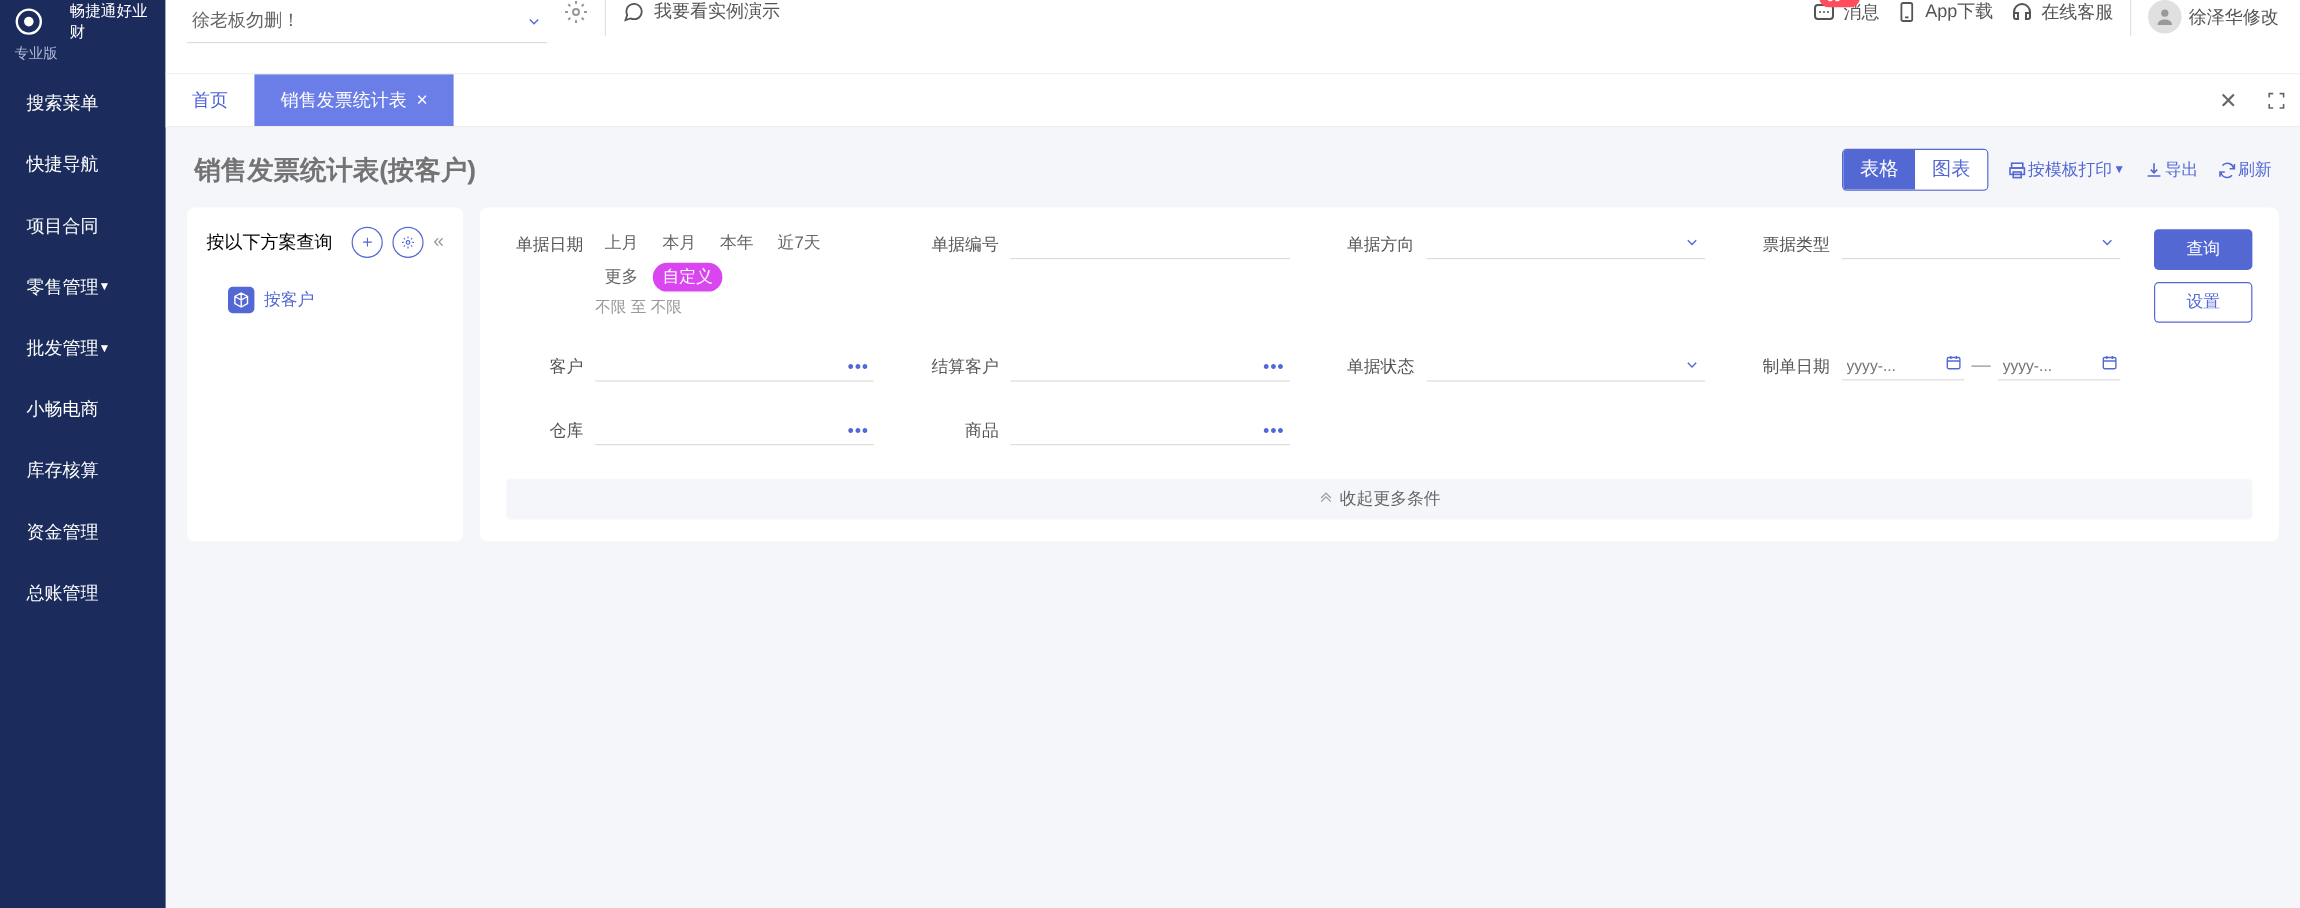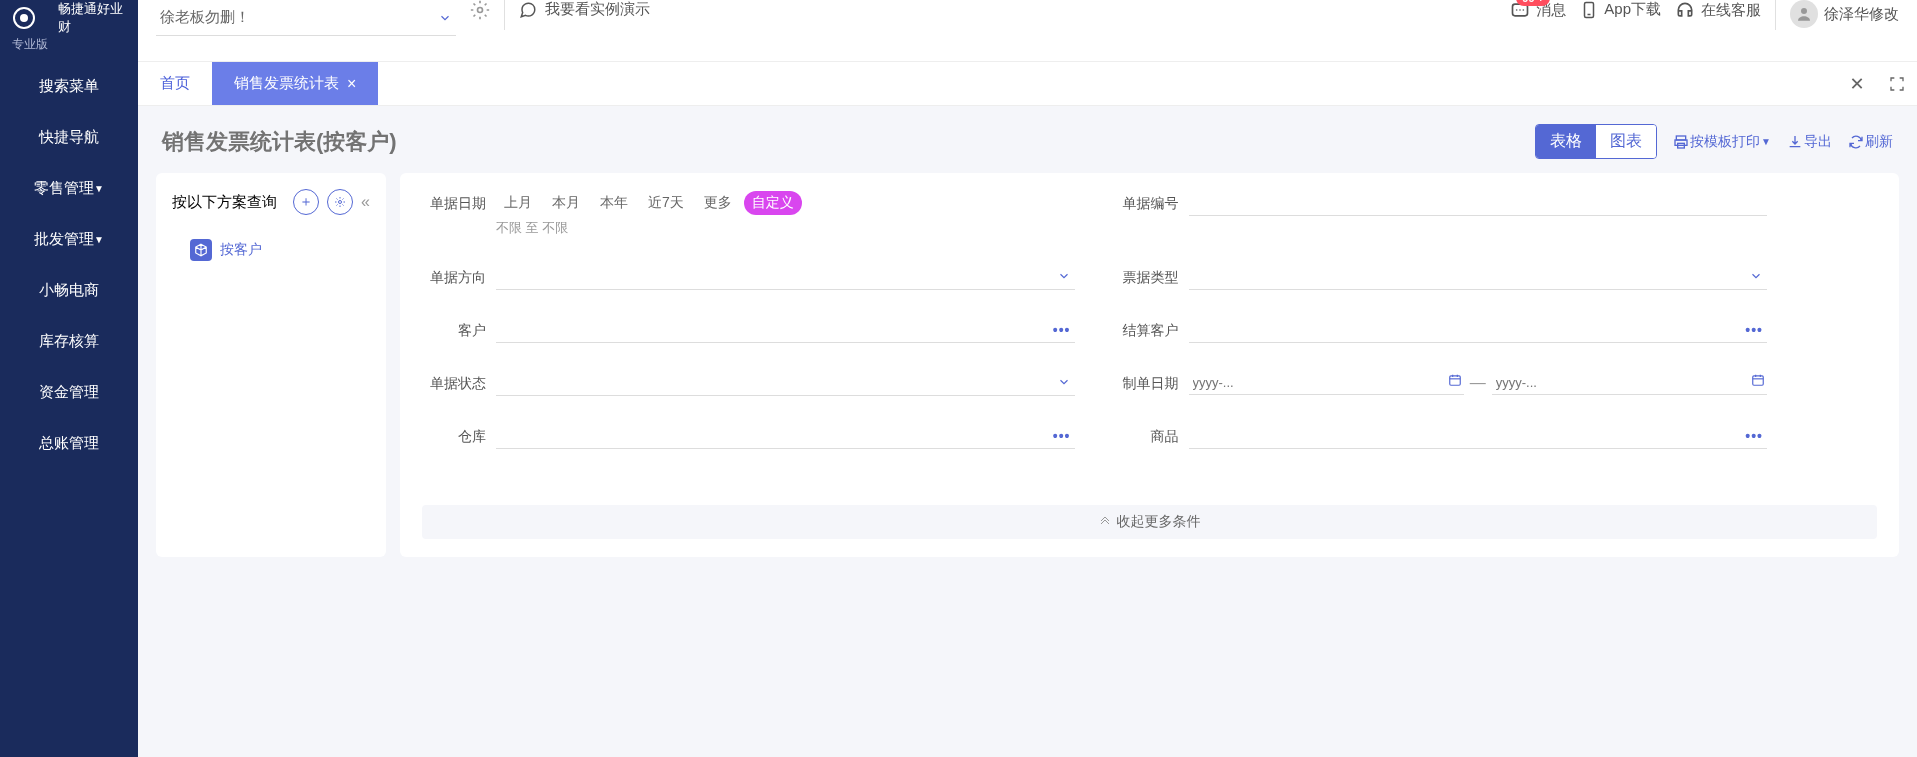--- a/index.html
+++ b/index.html
@@ -3,21 +3,21 @@
 <meta charset="utf-8">
 <style>
 *{margin:0;padding:0;box-sizing:border-box;font-family:-apple-system,BlinkMacSystemFont,"Segoe UI","PingFang SC","Microsoft YaHei",sans-serif}
 body{background:#f5f6fa;height:757px;width:1917px;overflow:hidden}
 .app{display:flex;height:100%}
 .sidebar{width:138px;background:#1a2b5c;color:#fff;display:flex;flex-direction:column}
 .logo-area{padding:0 12px;display:flex;align-items:center;gap:22px}
 .logo-icon{width:24px;height:24px;display:flex;align-items:center;justify-content:center}
 .logo-text{font-size:13px}
 .logo-sub{font-size:12px;padding:0 12px 8px;color:#b0b8d4}
-.nav-item{padding:16px 22px;font-size:15px;cursor:pointer;display:flex;align-items:center;justify-content:center}
+.nav-item{padding:16px 22px;font-size:15px;cursor:pointer;display:flex;align-items:center;justify-content:flex-start}
 .main{flex:1;display:flex;flex-direction:column}
 .topbar{height:62px;background:#fff;display:flex;align-items:flex-start;padding:0 18px;gap:14px;border-bottom:1px solid #eee}
 .search-select{flex:0 0 300px;display:flex;align-items:center;gap:10px;border-bottom:1px solid #ddd;padding:8px 4px;color:#666}
 .search-text{flex:1;font-size:15px}
 .gear-btn{color:#999;cursor:pointer}
 .divider{width:1px;height:30px;background:#e0e0e0}
 .demo-link{display:flex;align-items:center;gap:8px;color:#555;font-size:15px;cursor:pointer}
 .topbar-spacer{flex:1}
 .tb-item{display:flex;align-items:center;gap:6px;color:#555;font-size:15px;cursor:pointer;position:relative}
 .badge{position:absolute;top:-10px;left:6px;background:#ff4d5e;color:#fff;font-size:11px;font-weight:bold;padding:2px 6px;border-radius:10px}
@@ -38,21 +38,21 @@
 .hdr-action{display:flex;align-items:center;gap:1px;color:#5468d4;font-size:14px;cursor:pointer}
 .content-row{display:flex;gap:14px;padding:0 18px}
 .filter-panel{width:230px;background:#fff;border-radius:6px;padding:16px}
 .filter-hdr{display:flex;align-items:center;gap:8px;margin-bottom:16px}
 .filter-title{font-size:15px;font-weight:500;flex:1}
 .circle-btn{width:26px;height:26px;border:1px solid #5468d4;border-radius:50%;display:flex;align-items:center;justify-content:center;color:#5468d4;cursor:pointer;font-size:14px}
 .collapse-btn{color:#999;cursor:pointer;font-size:16px}
 .filter-item{display:flex;align-items:center;gap:8px;padding:8px 18px;color:#5468d4;font-size:14px;cursor:pointer}
 .cube-icon{width:22px;height:22px;background:#5468d4;border-radius:4px;display:flex;align-items:center;justify-content:center;color:#fff;font-size:12px}
 .query-panel{flex:1;background:#fff;border-radius:6px;padding:18px 22px;position:relative}
-.query-grid{display:grid;grid-template-columns:1fr 1fr;gap:28px 40px}
+.query-grid{display:grid;grid-template-columns:1fr 1fr 1fr 1fr;gap:28px 40px}
 .field{display:flex;align-items:flex-start;gap:10px}
 .field-label{width:64px;text-align:right;font-size:14px;color:#555;padding-top:4px;flex-shrink:0}
 .field-body{flex:1}
 .date-opts{display:flex;gap:4px;flex-wrap:wrap;align-items:center}
 .date-opt{padding:3px 8px;font-size:14px;color:#666;cursor:pointer;border-radius:12px}
 .date-opt.active{background:#d946ef;color:#fff}
 .range-text{font-size:13px;color:#999;margin-top:4px}
 .sel-input{border:none;border-bottom:1px solid #ddd;width:100%;padding:4px 28px 4px 4px;font-size:14px;color:#333;outline:none;background:transparent}
 .input-wrap{position:relative}
 .input-icon{position:absolute;right:4px;top:4px;color:#5468d4;font-size:14px;cursor:pointer}
@@ -85,20 +85,23 @@
     </div>
     <div class="logo-sub">专业版</div>
     <div id="nav-list">
         <div class="nav-item">
           <span>搜索菜单</span>
         </div>
         <div class="nav-item">
           <span>快捷导航</span>
         </div>
         <div class="nav-item">
+          <span>项目合同</span>
+        </div>
+        <div class="nav-item">
           <span>零售管理</span>
           <span class="caret">▼</span>
         </div>
         <div class="nav-item">
           <span>批发管理</span>
           <span class="caret">▼</span>
         </div>
         <div class="nav-item">
           <span>小畅电商</span>
         </div>
@@ -253,20 +256,24 @@
           <span class="cube-icon">
             <svg width="14" height="14" viewBox="0 0 24 24">
                 <path d="M12 2l9 5v10l-9 5-9-5V7l9-5zM12 2v20M3 7l9 5 9-5" fill="none" stroke="#fff" stroke-width="2"></path>
               </svg>
           </span>
           <span>按客户</span>
         </div>
       </div>
 
       <div class="query-panel">
+        <div class="query-actions">
+          <button class="btn-primary">查询</button>
+          <button class="btn-outline">设置</button>
+        </div>
         <div class="query-grid" style="padding-right:110px">
 
           <div class="field">
             <div class="field-label">单据日期</div>
             <div class="field-body">
               <div class="date-opts" id="date-opts">
                   <span class="date-opt">上月</span>
                   <span class="date-opt">本月</span>
                   <span class="date-opt">本年</span>
                   <span class="date-opt">近7天</span>

